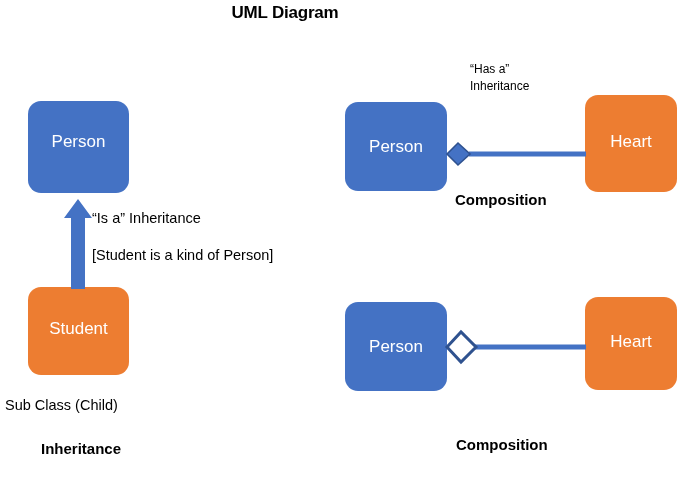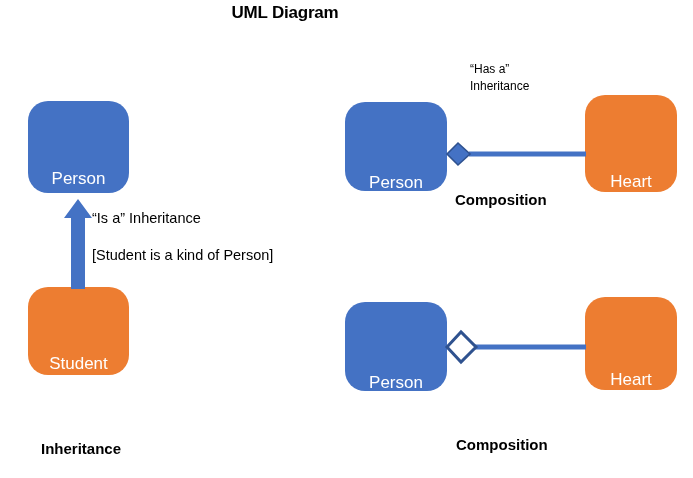--- a/index.html
+++ b/index.html
@@ -29,24 +29,24 @@
     font-size: 17px;
     font-weight: bold;
     color: #000000;
     letter-spacing: -0.2px;
     white-space: nowrap;
   }
 
   
   .class-box {
     position: absolute;
-    border-radius: 20px;
+    border-radius: 13px;
     color: #ffffff;
     display: flex;
-    align-items: flex-end;
+    align-items: center;
     justify-content: center;
     font-size: 17px;
     line-height: 1;
     box-sizing: border-box;
     user-select: none;
   }
   .class-box.blue  { background: #4472C4; }
   .class-box.orange{ background: #ED7D31; }
 
   .class-box .box-label {
@@ -125,20 +125,21 @@
   </div>
 
   <div class="annotation" id="label-isa">“Is a” Inheritance</div>
 
   <div class="annotation" id="label-isa-detail">[Student is a kind of Person]</div>
 
   <div class="class-box orange" id="box-student">
     <span class="box-label">Student</span>
   </div>
 
+  <div class="annotation" id="label-sub-class">Sub Class (Child)</div>
 
   <div class="annotation bold" id="label-inheritance">Inheritance</div>
 
   <div id="label-hasa">
     <span class="line">“Has a”</span>
     <span class="line">Inheritance</span>
   </div>
 
   <div class="class-box blue" id="box-person-comp">
     <span class="box-label">Person</span>

